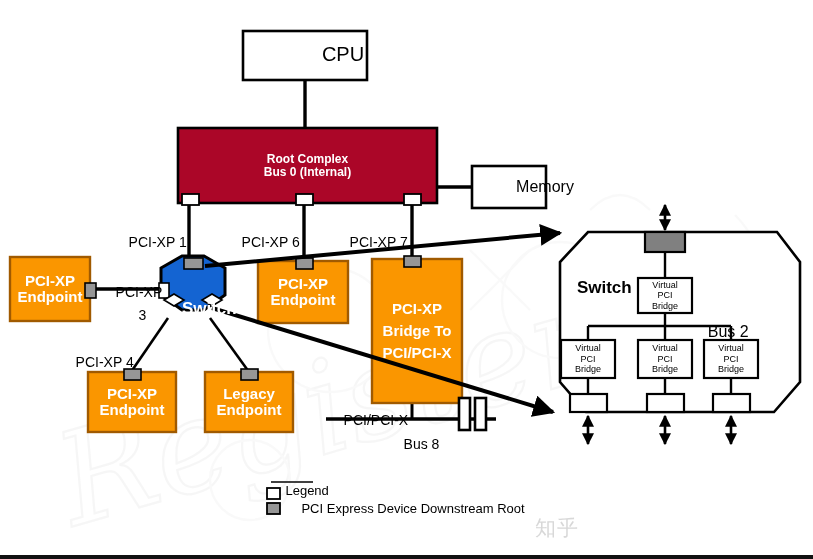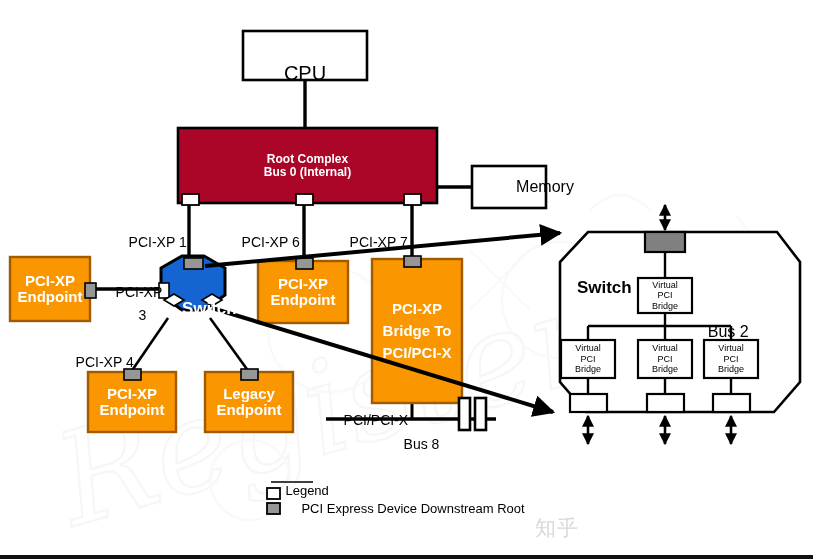--- a/index.html
+++ b/index.html
@@ -149,21 +149,21 @@
 
     <line x1="588" y1="416" x2="588" y2="444" stroke="#000" stroke-width="2.6" marker-start="url(#arrowBoth)" marker-end="url(#arrowBoth)"></line>
     <line x1="665" y1="416" x2="665" y2="444" stroke="#000" stroke-width="2.6" marker-start="url(#arrowBoth)" marker-end="url(#arrowBoth)"></line>
     <line x1="731" y1="416" x2="731" y2="444" stroke="#000" stroke-width="2.6" marker-start="url(#arrowBoth)" marker-end="url(#arrowBoth)"></line>
 
     <line x1="271" y1="482" x2="313" y2="482" stroke="#000" stroke-width="1.6"></line>
     <rect x="267" y="488" width="13" height="11" fill="#ffffff" stroke="#000" stroke-width="1.8"></rect>
     <rect x="267" y="503" width="13" height="11" fill="#969696" stroke="#000" stroke-width="1.8"></rect>
   </svg>
 
-  <div class="boxtext blk" style="left:243px;top:49px;width:124px;height:49px;font-size:20px;">
+  <div class="boxtext blk" style="left:243px;top:30px;width:124px;height:49px;font-size:20px;padding-left:38px;">
     <span>CPU</span>
   </div>
 
   <div class="boxtext white-on-color" style="left:178px;top:128px;width:259px;height:75px;font-size:12px;">
     <span>Root Complex</span>
     <span>Bus 0 (Internal)</span>
   </div>
 
   <div class="boxtext blk" style="left:472px;top:166px;width:74px;height:42px;font-size:16px;margin-left:36px;">
     <span>Memory</span>

